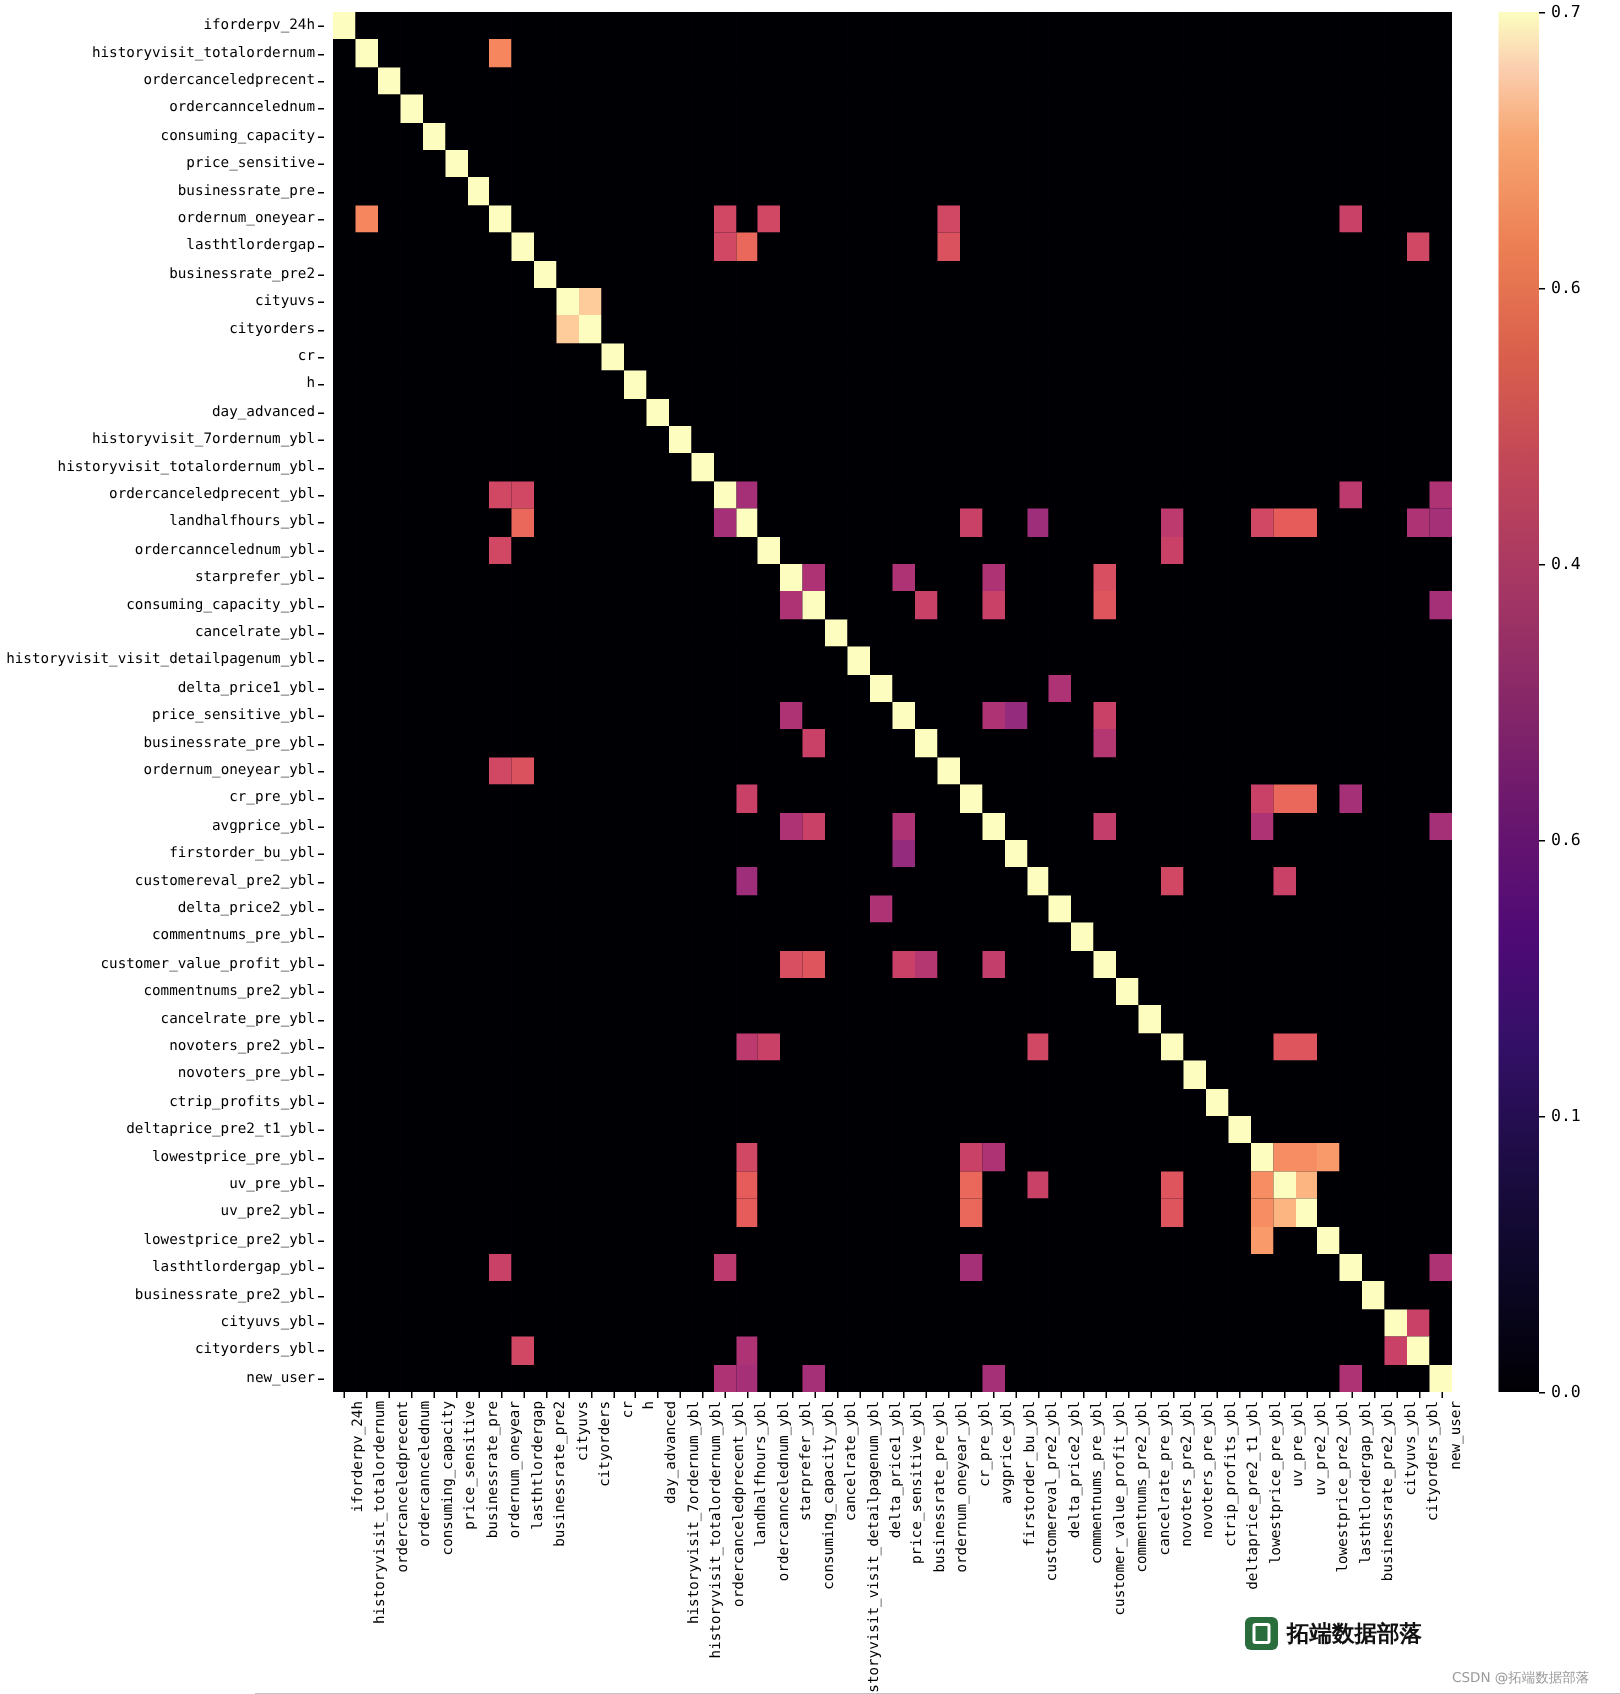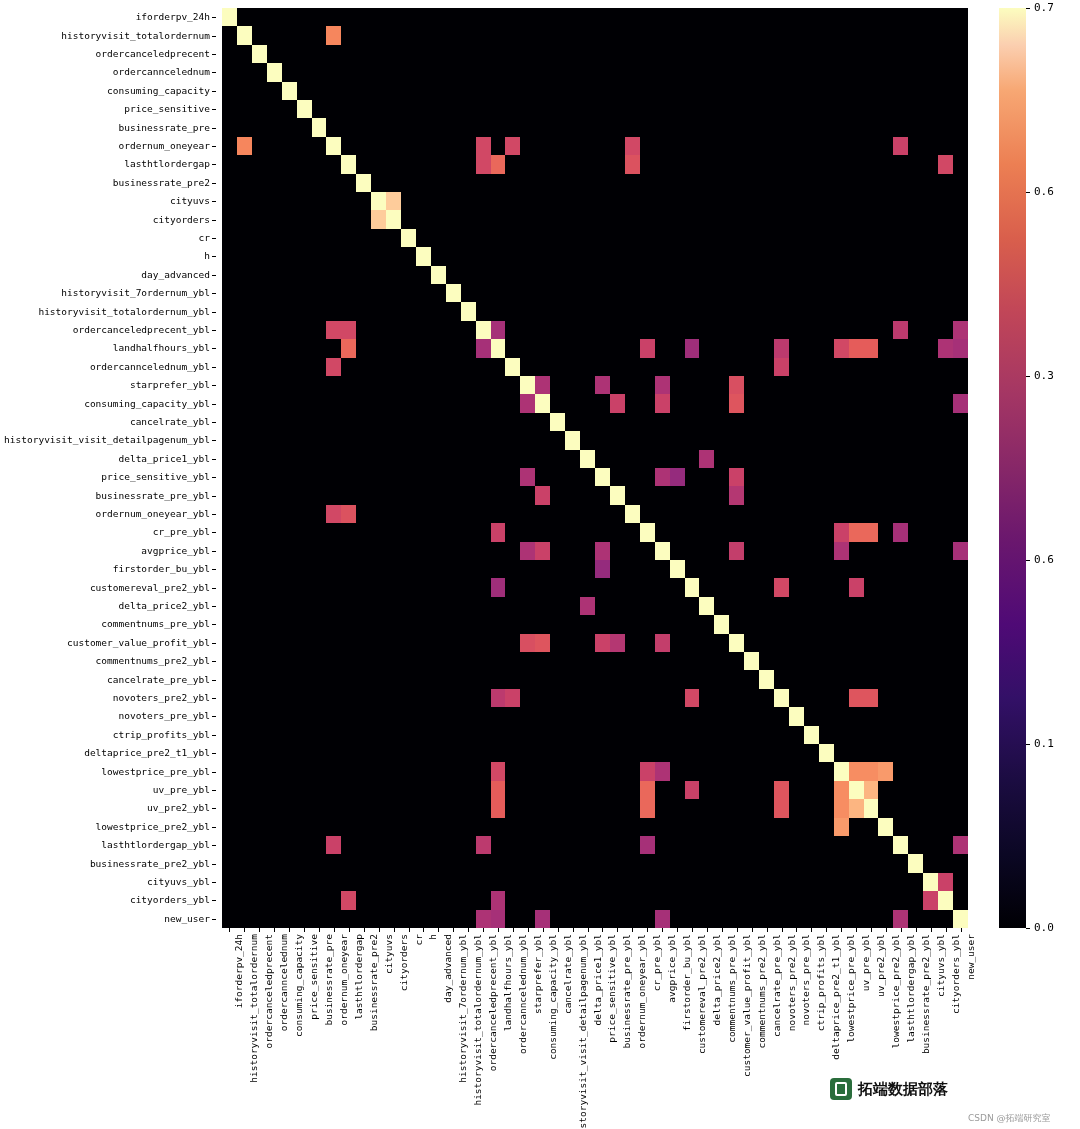--- a/index.html
+++ b/index.html
@@ -2857,26 +2857,26 @@
 
   <div id="cbar"></div>
   <div id="cbarticks">
       <div class="cbtick" style="top: 920px;"></div>
       <div class="cblab" style="top: 915px;">0.0</div>
       <div class="cbtick" style="top: 736px;"></div>
       <div class="cblab" style="top: 731px;">0.1</div>
       <div class="cbtick" style="top: 552px;"></div>
       <div class="cblab" style="top: 547px;">0.6</div>
       <div class="cbtick" style="top: 368px;"></div>
-      <div class="cblab" style="top: 363px;">0.3</div>
+      <div class="cblab" style="top: 363px;">0.4</div>
       <div class="cbtick" style="top: 184px;"></div>
       <div class="cblab" style="top: 179px;">0.6</div>
       <div class="cbtick" style="top: 0px;"></div>
       <div class="cblab" style="top: -5px;">0.7</div>
     </div>
 
   <div id="wm">
     <span class="logo"></span>
     <span class="txt">拓端数据部落</span>
   </div>
-  <div id="credit">CSDN @拓端研究室</div>
+  <div id="credit">CSDN @拓端数据部落</div>
 
 </div>
 
 </body></html>

